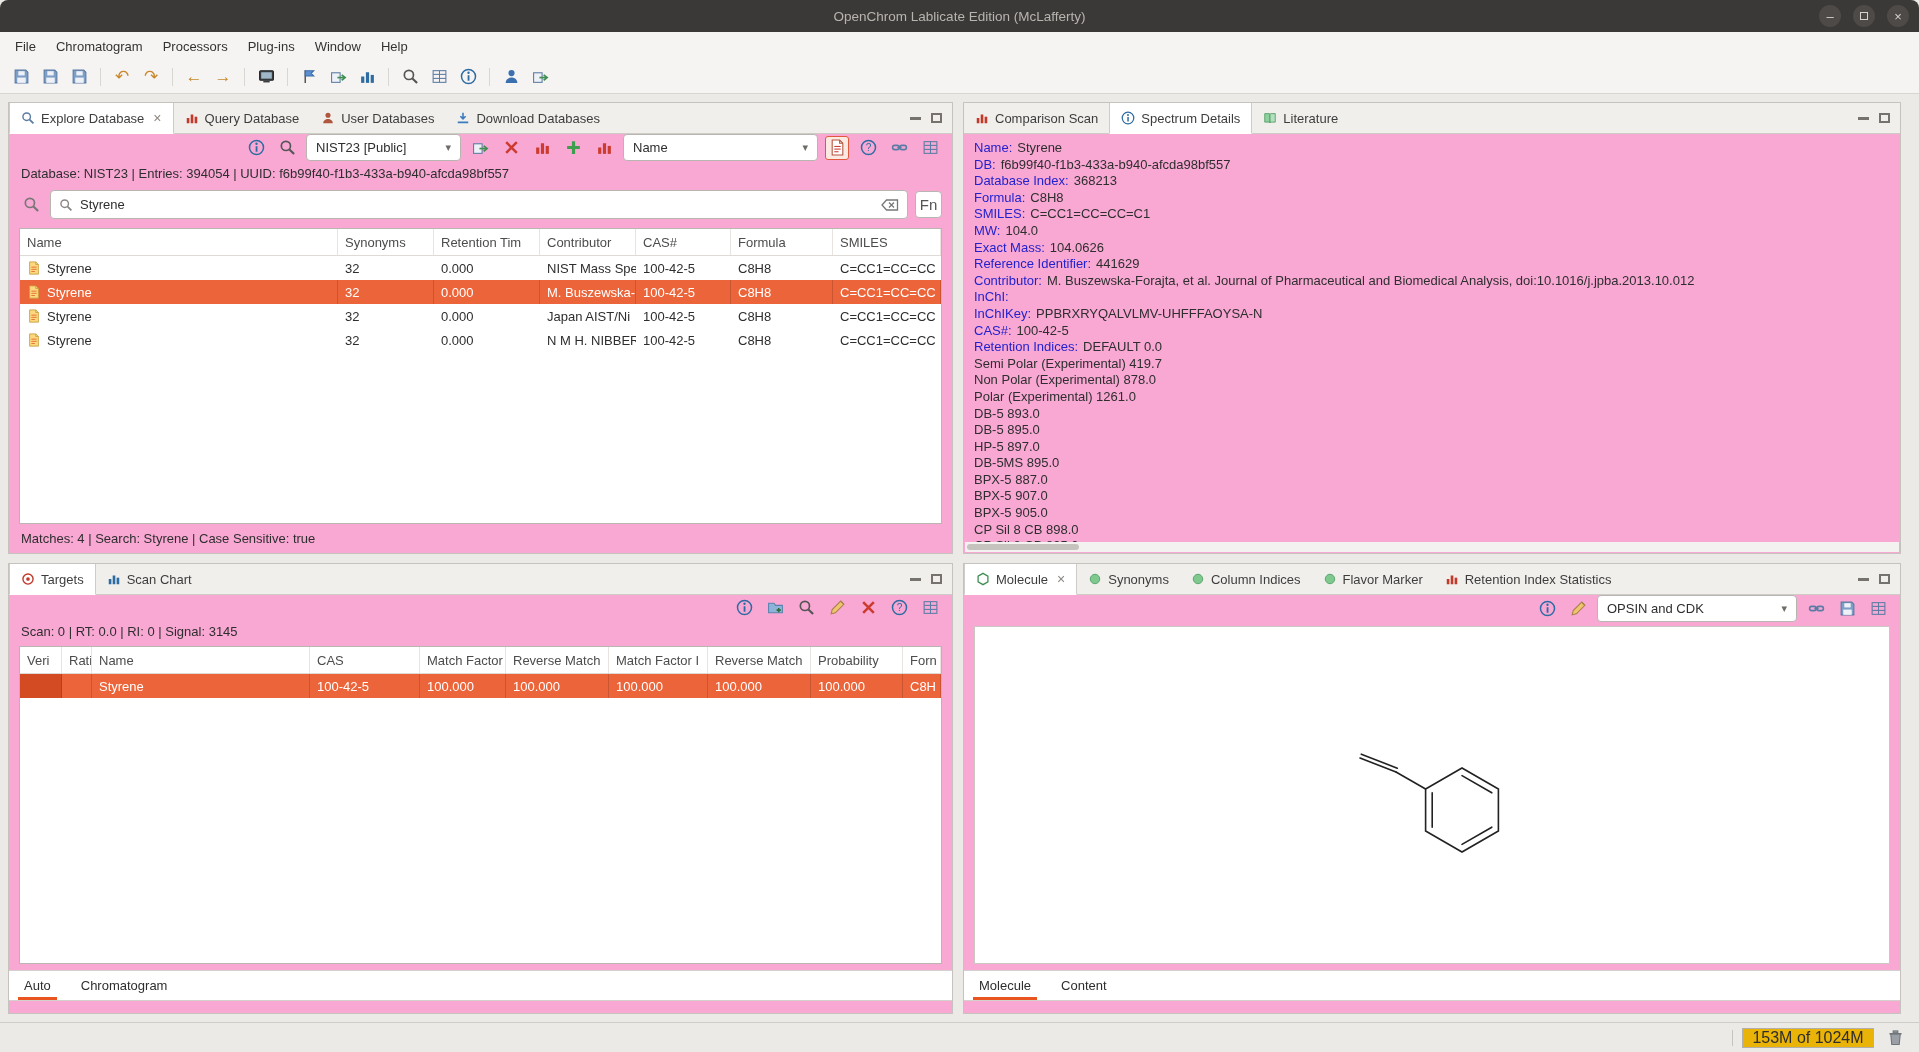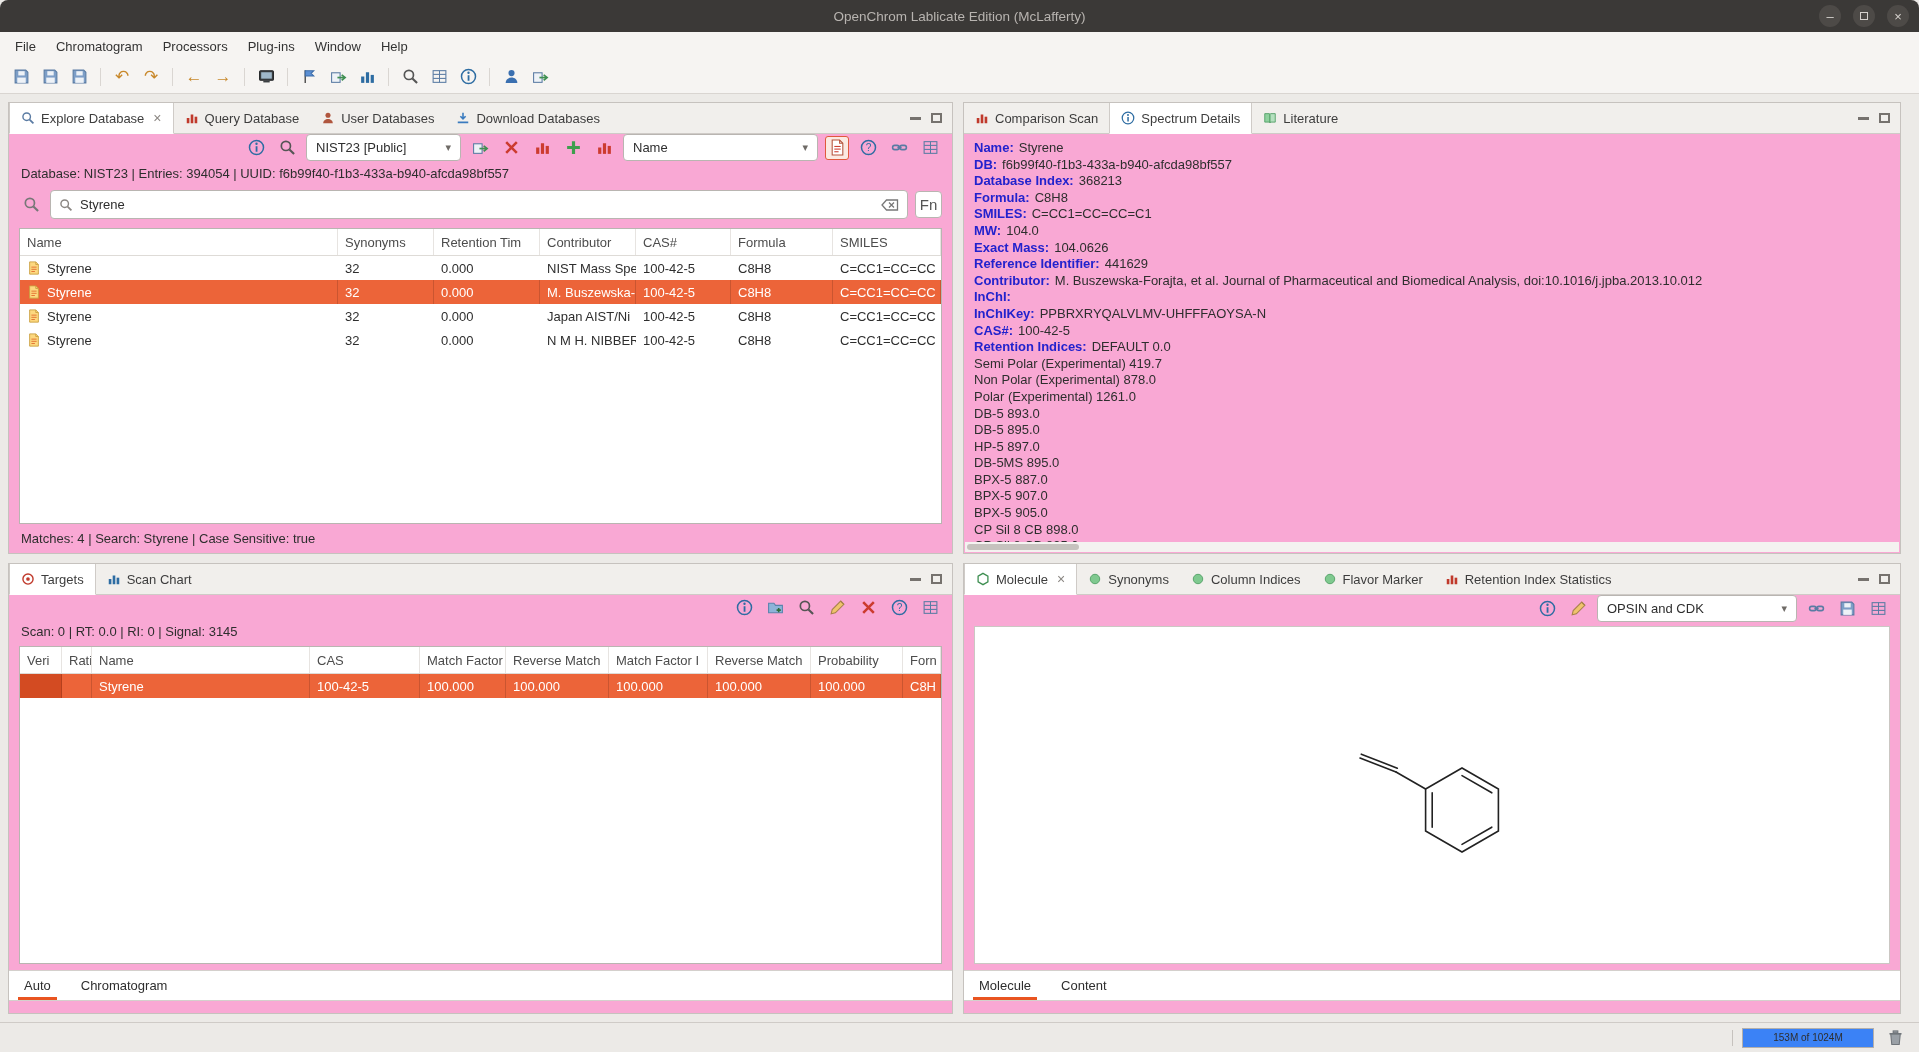--- a/index.html
+++ b/index.html
@@ -68,30 +68,30 @@
   .veri-dark{background:#d34b22}
   .status-line{padding:7px 12px;flex:0 0 auto}
   
   .subtabs{flex:0 0 31px;display:flex;align-items:stretch;border-top:1px solid #d4d0cc;border-bottom:1px solid #d4d0cc;margin-top:6px;background:#fff}
   .subtab{display:flex;align-items:center;padding:0 15px;position:relative;color:#2e2e2e}
   .subtab.sel::after{content:"";position:absolute;left:9px;right:9px;bottom:0;height:3px;background:#e95420}
   .footer-pad{flex:0 0 12px}
   
   .spec-content{flex:1;min-height:0;overflow:hidden;padding:6px 10px}
   .spec-line{line-height:16.6px;white-space:nowrap;overflow:hidden}
-  .spec-l{color:#2222cd;font-weight:bold;margin-right:5px}
+  .spec-l{color:#2222cd;font-weight:normal;margin-right:5px}
   .spec-l:empty{margin-right:0}
   .hscroll{flex:0 0 10px;margin:0 1px 1px;position:relative;background:#f4f2f0}
   .hthumb{position:absolute;left:2px;top:2px;width:112px;height:6px;background:#c6c2be;border-radius:3px}
   
   .canvas{flex:1;margin:4px 10px 0;border:1px solid #cbc7c3;background:#fff;display:flex;align-items:center;justify-content:center;min-height:0}
   
   .statusbar{flex:0 0 30px;border-top:1px solid #cfcbc7;display:flex;align-items:center;justify-content:flex-end;gap:9px;padding:0 12px;background:#eceae7}
   .vsep{width:1px;height:16px;background:#c6c2be}
-  .heap{width:132px;height:20px;border:1px solid #b3afab;background:#3b82f6;display:flex;align-items:center;justify-content:center;font-size:10px}
+  .heap{width:132px;height:20px;border:1px solid #b3afab;background:#eab308;display:flex;align-items:center;justify-content:center;font-size:16px}
 </style>
 </head>
 <body>
 
 <svg width="0" height="0" style="position:absolute">
   <symbol id="s-floppy" viewBox="0 0 16 16">
       <path d="M2 2h10l2 2v10H2z" fill="#7d9ec7" stroke="#5a7ba3"></path>
       <rect x="5" y="3" width="6" height="4" fill="#eef2f7"></rect>
       <rect x="4" y="9" width="8" height="5" fill="#eef2f7"></rect>
     </symbol>

